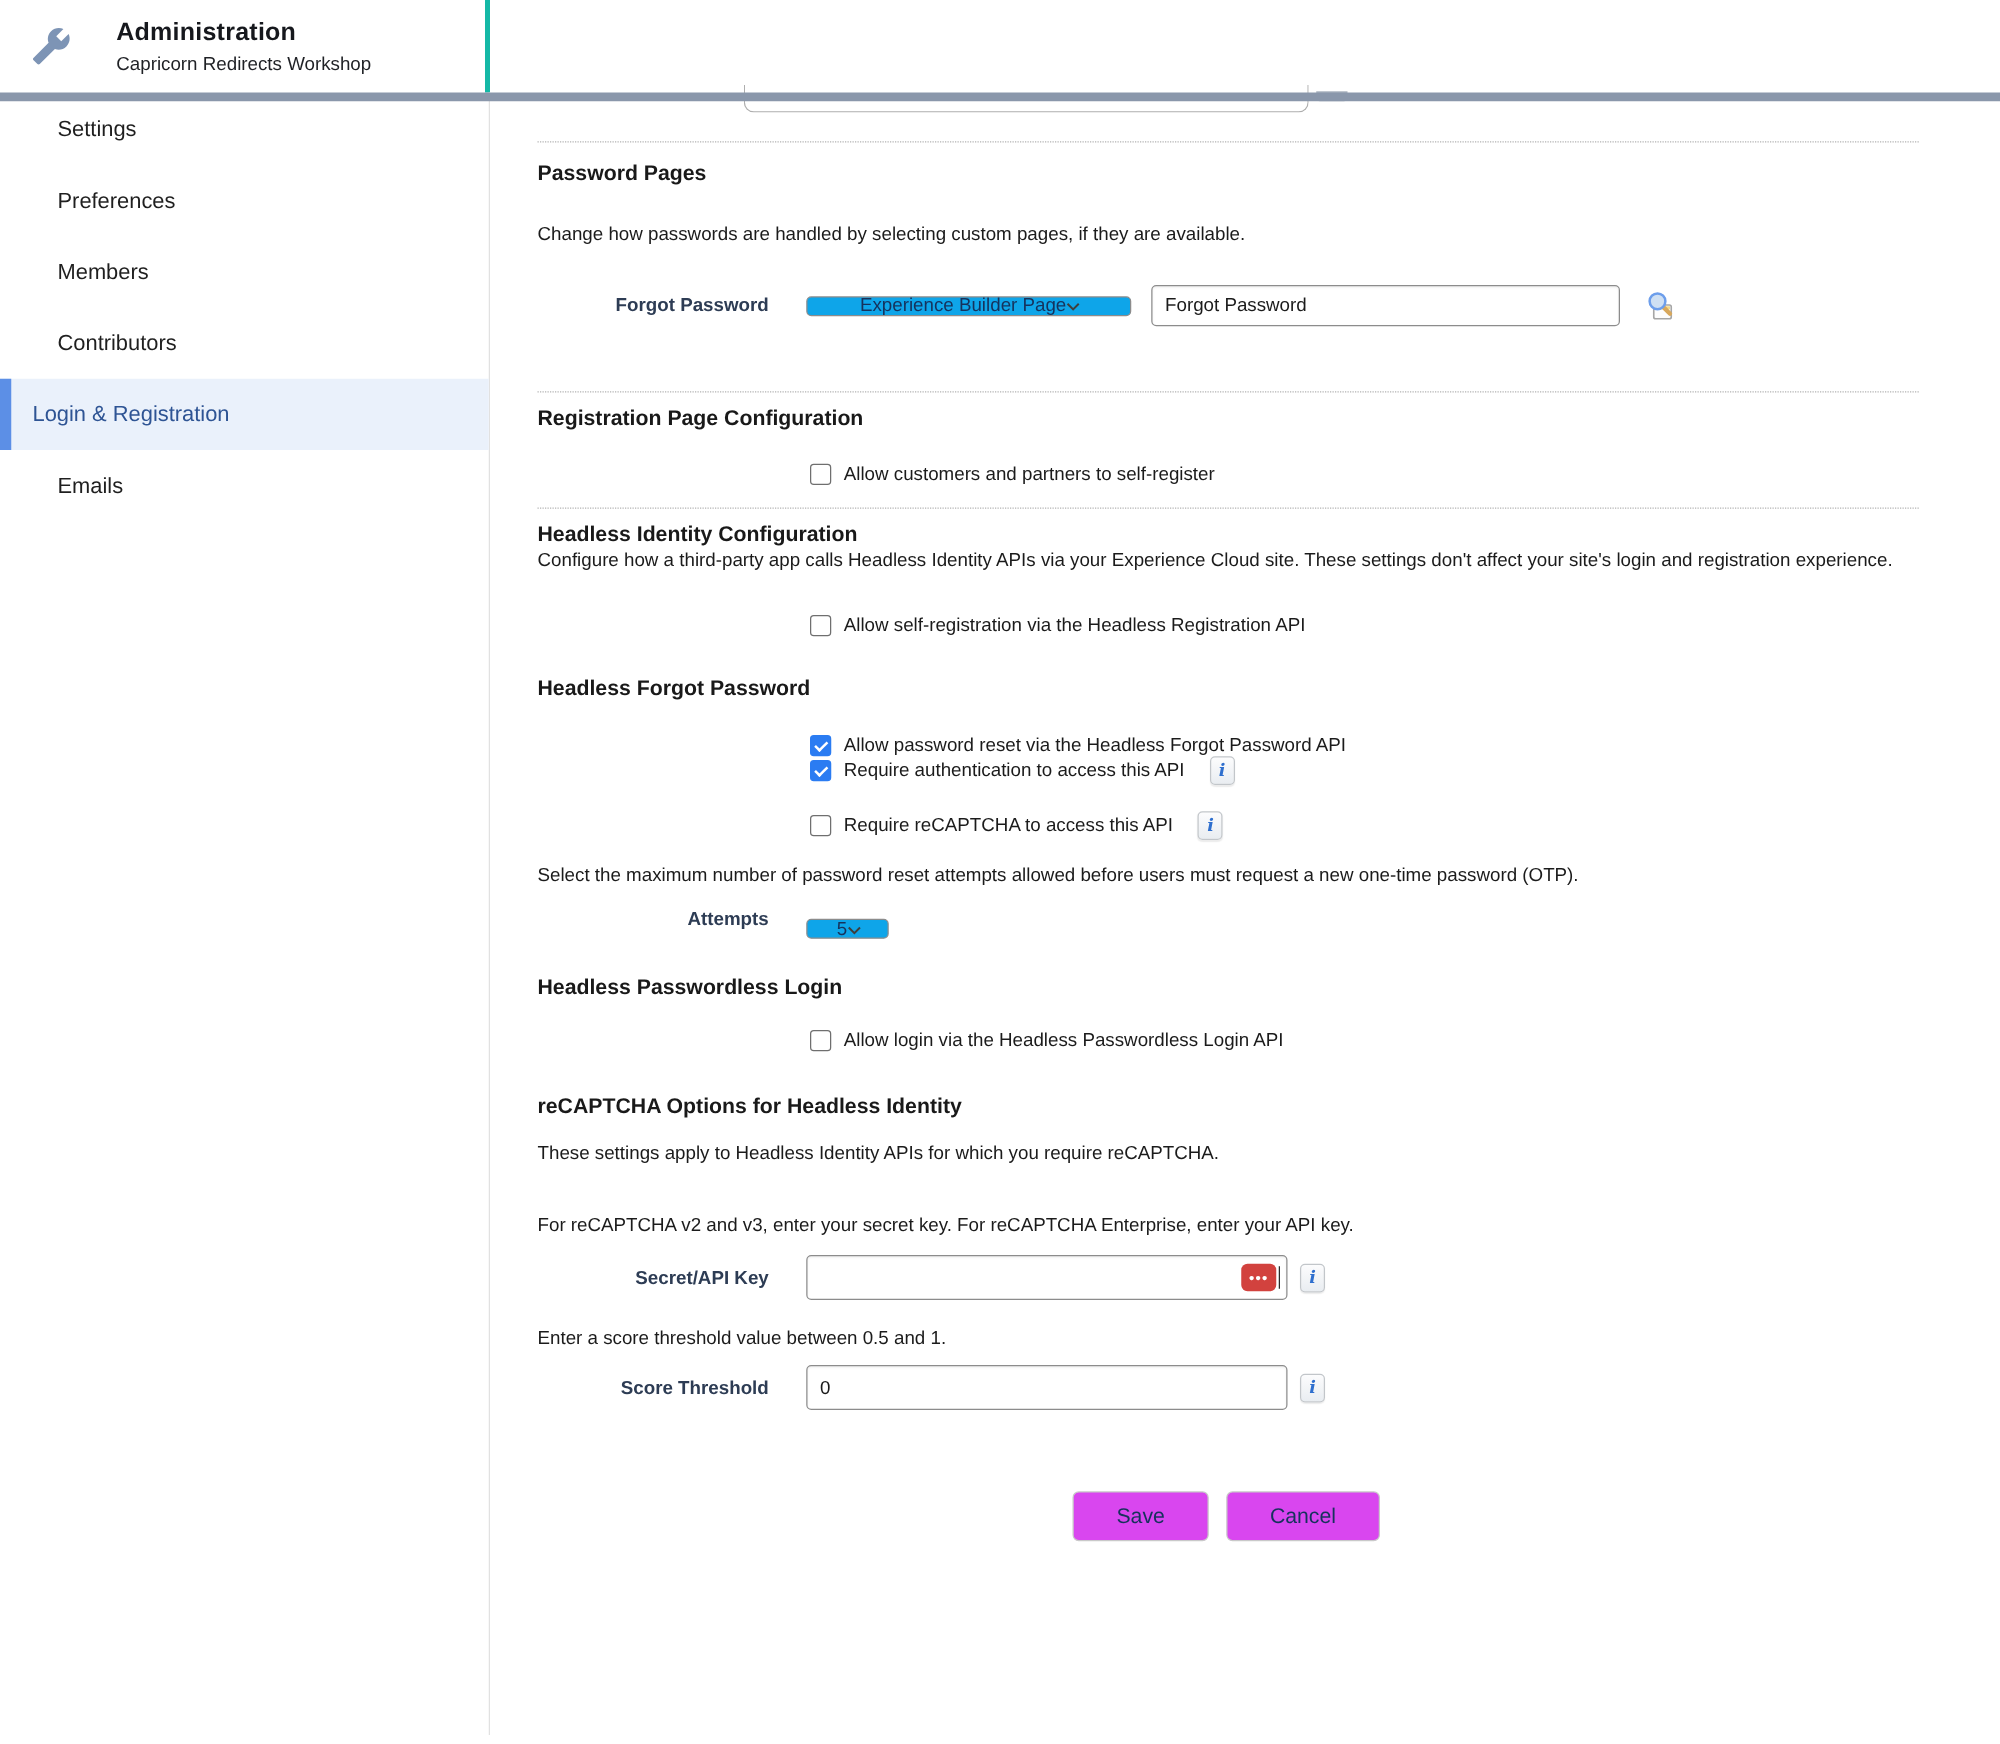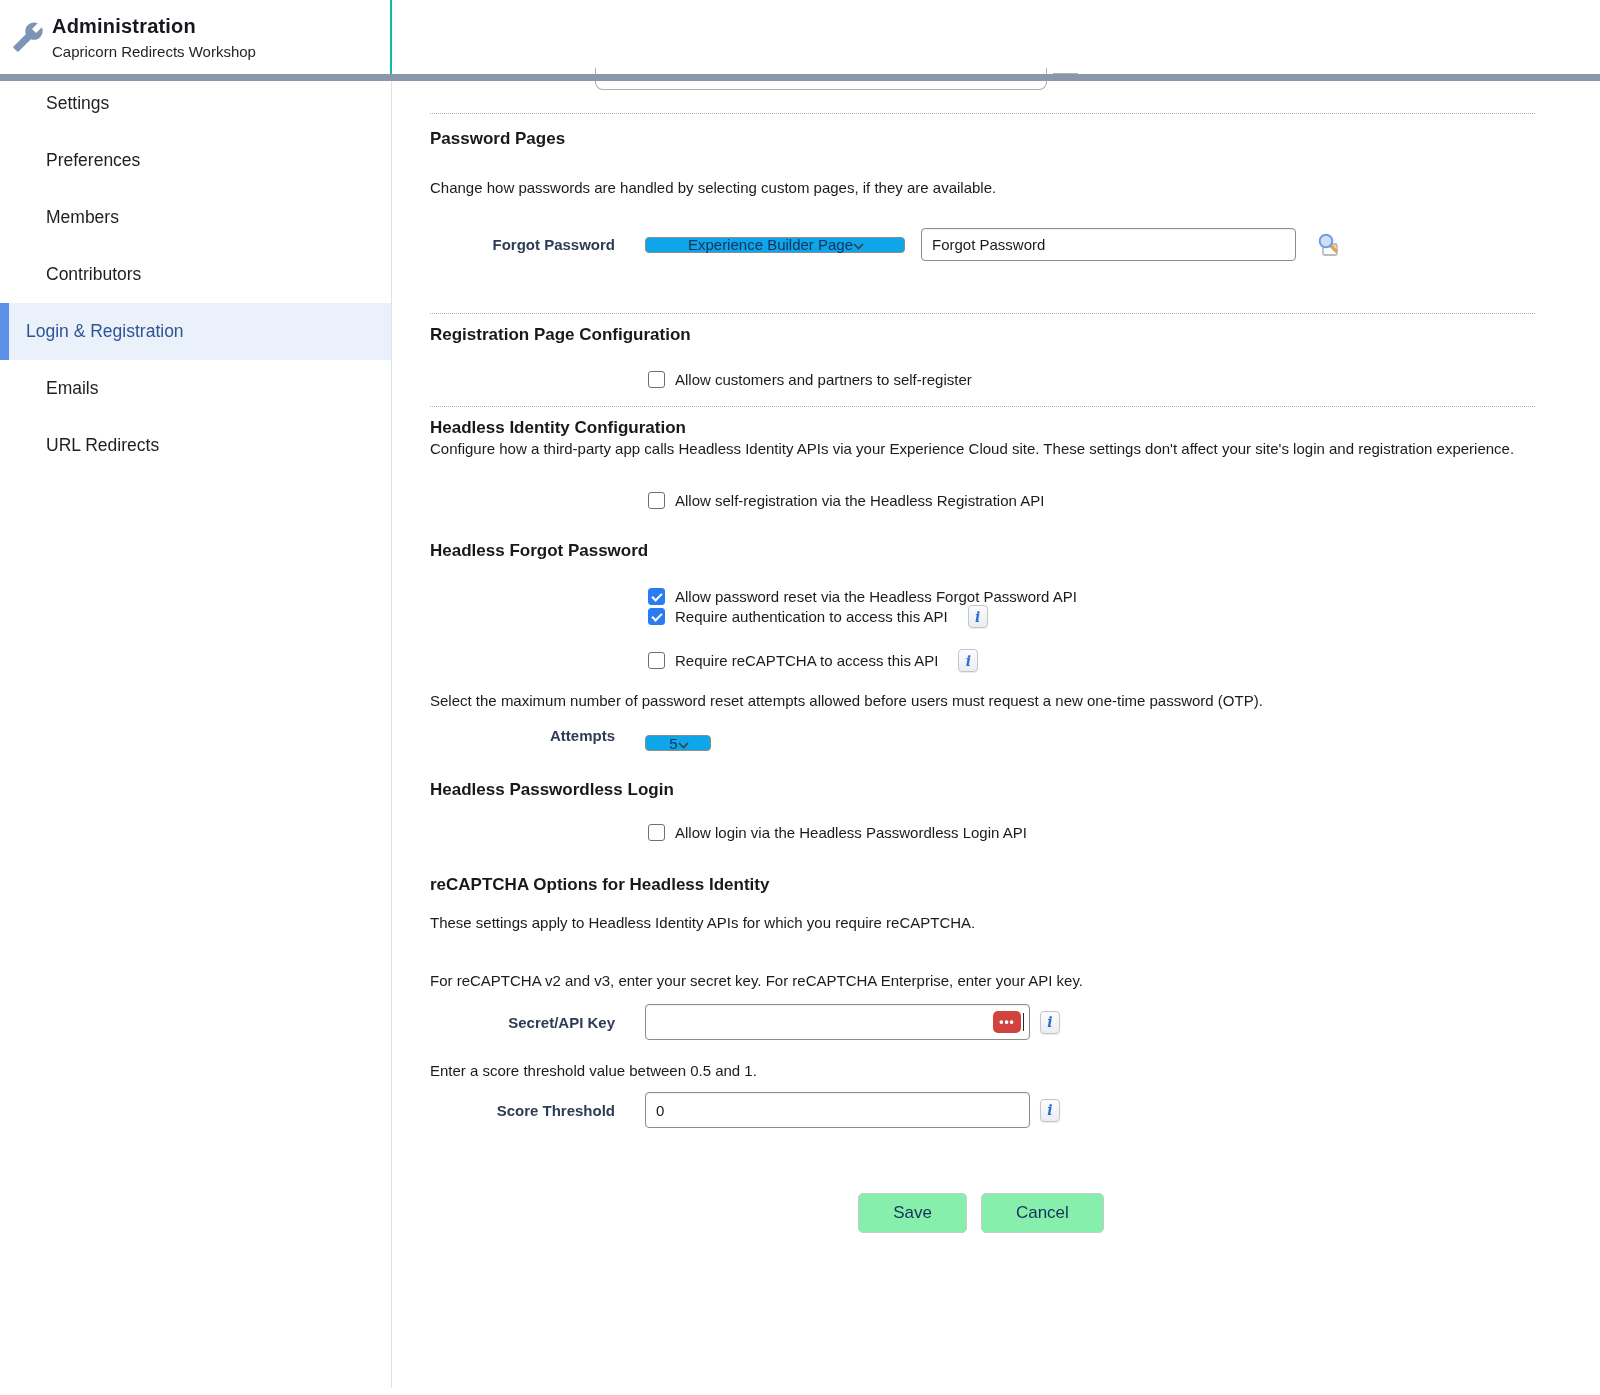--- a/index.html
+++ b/index.html
@@ -9,22 +9,22 @@
     background: #ffffff;
     color: #1b1b1b;
     overflow: hidden;
     position: relative;
   }
   .app { width: 1600px; height: 1395px; position: relative; background: #fff; }
 
   
   .header { height: 74px; display: flex; }
   .header-left {
-    width: 392px; border-right: 2px solid #14b8a6;
-    display: flex; align-items: center; padding-left: 12px; gap: 8px;
+    width: 392px; border-right: 4px solid #14b8a6;
+    display: flex; align-items: center; padding-left: 25px; gap: 36px;
   }
   .wrench { width: 32px; height: 32px; display: inline-flex; }
   .titles .app-title { font-size: 20px; font-weight: bold; color: #16181d; letter-spacing: .2px; }
   .titles .app-subtitle { font-size: 15px; color: #1f2125; margin-top: 5px; }
   .topbar {
     position: absolute; left: 0; top: 74px; width: 1600px; height: 7px;
     background: #8a97ab; z-index: 20;
   }
 
   
@@ -116,21 +116,21 @@
   .redchip {
     position: absolute; right: 9px; top: 7px; width: 28px; height: 22px;
     background: #d2423e; border-radius: 5px; cursor: pointer;
     display: flex; align-items: center; justify-content: center;
   }
   .redchip::after { content: "•••"; color: #fff; font-size: 12px; font-weight: bold; letter-spacing: 1px; line-height: 1; }
   .caret { position: absolute; right: 6px; top: 9px; width: 1.5px; height: 18px; background: #2a2a2a; }
 
   .footer { display: flex; justify-content: center; gap: 14px; padding-left: 38px; padding-right: 68px; }
   .btn {
-    height: 40px; padding: 0 34px; background: #86efac; border: 1px solid #c9c9c9;
+    height: 40px; padding: 0 34px; background: #d946ef; border: 1px solid #c9c9c9;
     border-radius: 5px; font-size: 17px; color: #16325c; cursor: pointer;
     font-family: "Liberation Sans", sans-serif;
   }
 </style>
 </head>
 <body>
 
 <div class="app">
   <div class="topbar"></div>
 
@@ -163,23 +163,20 @@
         </div>
       <div class="nav-item">
           <span>Contributors</span>
         </div>
       <div class="nav-item selected">
           <span>Login &amp; Registration</span>
         </div>
       <div class="nav-item">
           <span>Emails</span>
         </div>
-      <div class="nav-item">
-          <span>URL Redirects</span>
-        </div>
     </nav>
 
     <main class="main">
       <div class="cutoff-input"></div>
       <div class="cutoff-chip"></div>
 
       <div class="divider" style="margin-top:39px"></div>
 
       <h2 class="section-title" style="margin-top:14px">Password Pages</h2>
       <p class="desc" style="margin-top:28px">Change how passwords are handled by selecting custom pages, if they are available.</p>

